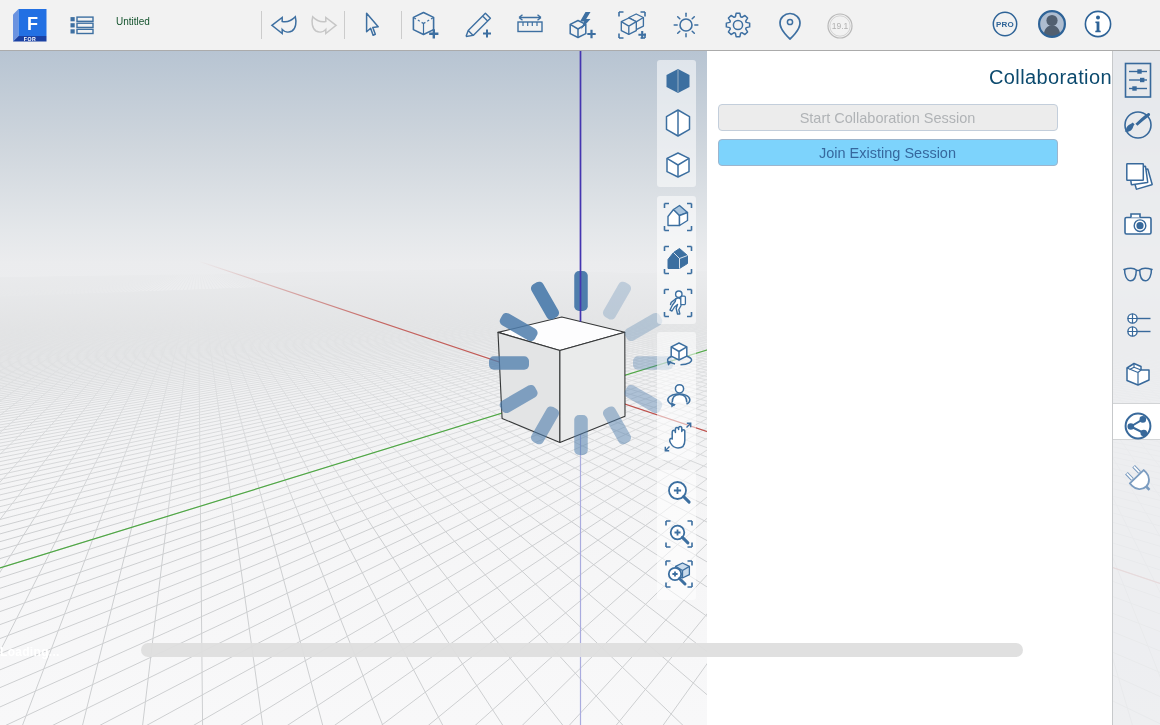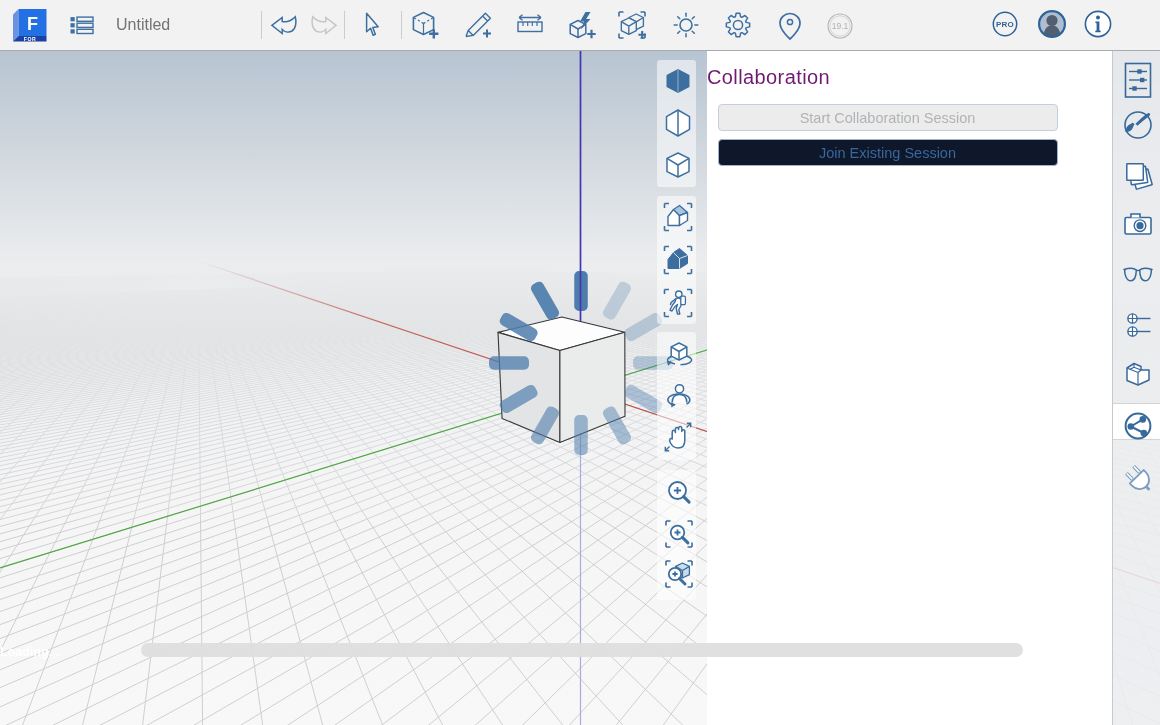--- a/index.html
+++ b/index.html
@@ -1,28 +1,28 @@
 <!DOCTYPE html>
 <html><head><meta charset="utf-8"><style>
 * { margin:0; padding:0; box-sizing:border-box; }
 html,body { width:1160px; height:725px; overflow:hidden; font-family:"Liberation Sans", sans-serif; background:#fff; }
 #root { position:relative; width:1160px; height:725px; }
 #scene { position:absolute; left:0; top:0; z-index:0; }
 .navpanel { position:absolute; left:657px; width:39px; background:rgba(255,255,255,0.55); border-radius:3px; z-index:1; }
 #navicons { position:absolute; left:0; top:0; width:1160px; height:725px; z-index:2; pointer-events:none; }
 #panel { position:absolute; left:707px; top:51px; width:405px; height:674px; background:#fff; z-index:3; }
-#panel h1 { font-size:20px; font-weight:400; color:#701a75; text-align:left; margin-top:15px; letter-spacing:0.4px; }
+#panel h1 { font-size:20px; font-weight:400; color:#0c4a6e; text-align:right; margin-top:15px; letter-spacing:0.4px; }
 .btn { position:absolute; left:10.5px; width:340px; height:27px; border-radius:4px; font-size:14.5px; text-align:center; line-height:26px; }
 #btn1 { top:53px; background:#ececec; border:1px solid #c3cedb; color:#b0b3b6; }
-#btn2 { top:88px; background:#0f172a; border:1px solid #9db5cd; color:#36689e; }
+#btn2 { top:88px; background:#7dd3fc; border:1px solid #9db5cd; color:#36689e; }
 #sidebar { position:absolute; left:1112px; top:51px; width:48px; height:674px; background:rgba(236,237,239,0.88); border-left:1px solid #c7c9cb; z-index:4; }
 #sbsel { position:absolute; left:0; top:352px; width:48px; height:37px; background:#fff; border-top:1px solid #d2d4d6; border-bottom:1px solid #d2d4d6; }
 #topbar { position:absolute; left:0; top:0; width:1160px; height:51px; background:#f2f2f2; border-bottom:1px solid #ababab; z-index:5; }
 .sep { position:absolute; top:11px; width:1px; height:28px; background:#cccccc; }
-#title { position:absolute; left:116px; top:16px; font-size:16px; color:#737373; }
+#title { position:absolute; left:116px; top:16px; font-size:10px; color:#14532d; }
 #progress { position:absolute; left:141px; top:643px; width:882px; height:14px; background:rgba(222,222,222,0.95); border-radius:7px; z-index:6; }
 #loadtxt { position:absolute; left:0; top:645px; width:1160px; text-align:left; font-size:12px; font-weight:bold; color:#fff; z-index:7; letter-spacing:0.3px; }
 </style></head>
 <body>
 <div id="root">
 <svg id="scene" width="1160" height="725" viewBox="0 0 1160 725">
   <defs>
     <linearGradient id="sky" x1="0" y1="51" x2="0" y2="262" gradientUnits="userSpaceOnUse">
       <stop offset="0" stop-color="#b7c4d2"></stop>
       <stop offset="0.45" stop-color="#cfd6dd"></stop>

